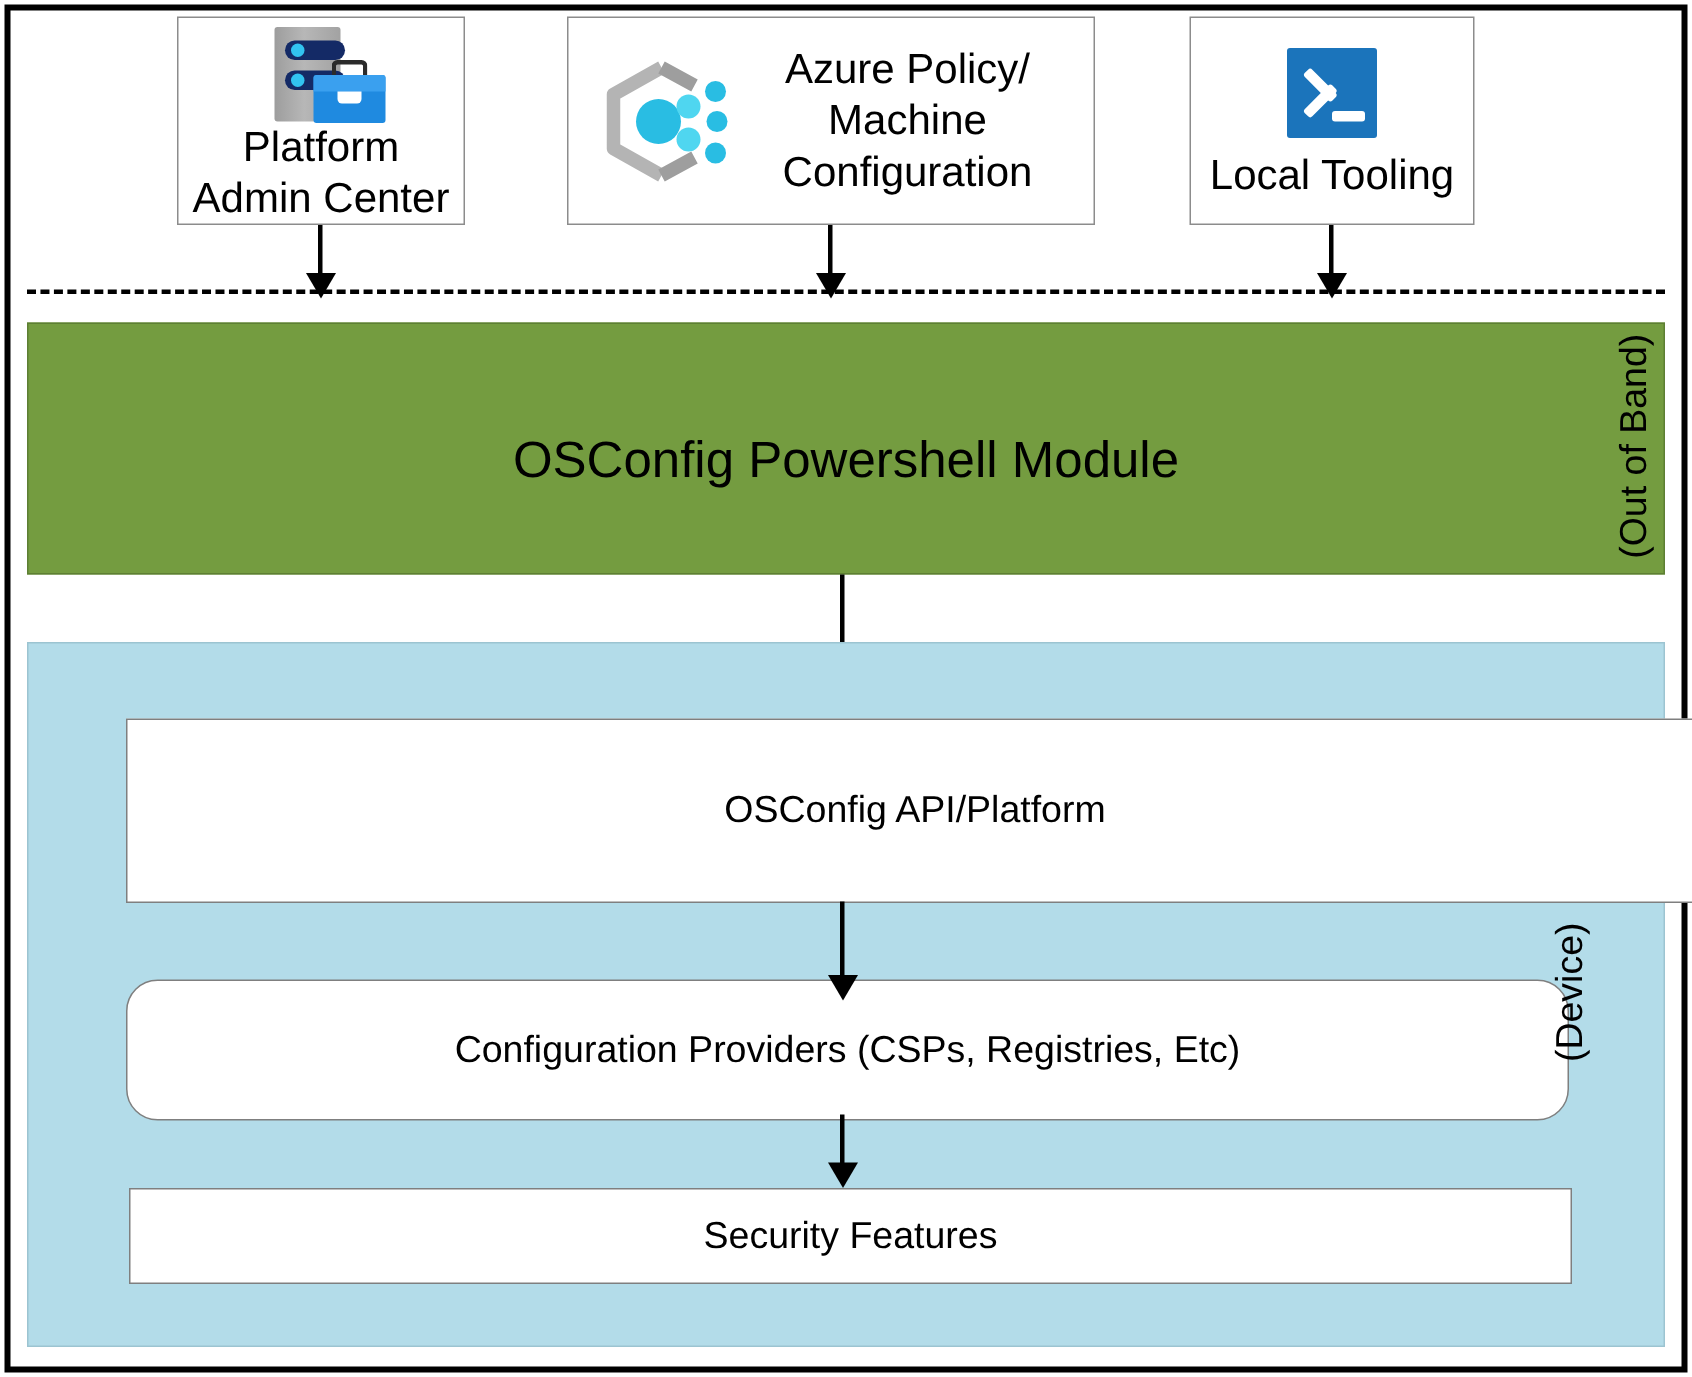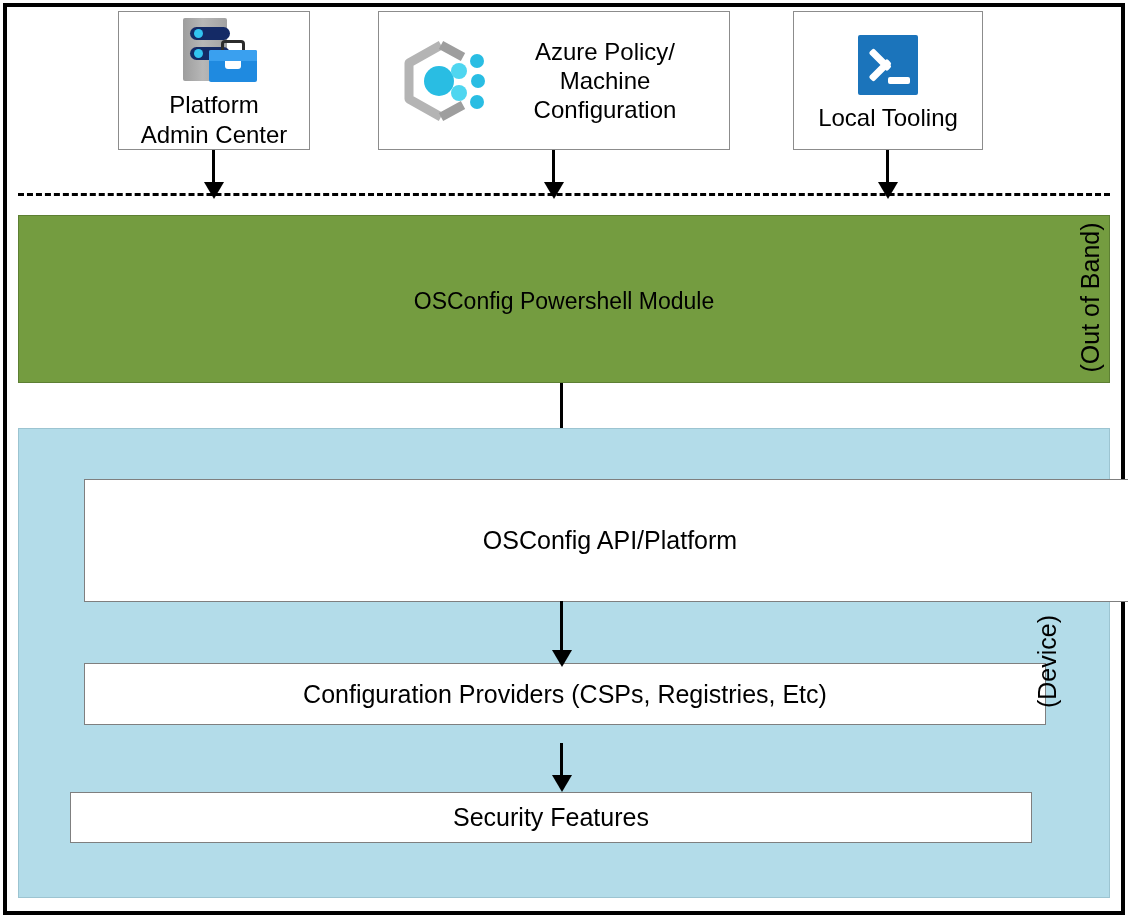--- a/index.html
+++ b/index.html
@@ -36,21 +36,21 @@
     display: flex;
     flex-direction: column;
     align-items: center;
     justify-content: center;
   }
   .src-box.with-side {
     flex-direction: row;
     justify-content: flex-start;
   }
   .src-label {
-    font-size: 24px;
+    font-size: 28px;
     color: #000000;
     text-align: center;
     line-height: 1.22;
     white-space: pre-line;
   }
   #box-wac  { left: 118px; top: 11px;  width: 192px; height: 139px; }
   #box-azure{ left: 378px; top: 11px;  width: 352px; height: 139px; }
   #box-local{ left: 793px; top: 11px;  width: 190px; height: 139px; }
 
   #box-wac .src-label  { margin-top: 4px; }
@@ -180,21 +180,21 @@
     height: 168px;
     background: #749c40;
     border: 1px solid #5d7f33;
     box-sizing: border-box;
   }
   #green-band .band-title {
     position: absolute;
     left: 0; right: 0;
     top: 72px;
     text-align: center;
-    font-size: 23px;
+    font-size: 34px;
     color: #000000;
   }
   .rot-label {
     position: absolute;
     font-size: 25px;
     color: #000000;
     white-space: nowrap;
     transform: rotate(-90deg);
     transform-origin: center center;
   }
@@ -222,22 +222,22 @@
     border: 1px solid #7f7f7f;
     box-sizing: border-box;
     display: flex;
     align-items: center;
     justify-content: center;
     font-size: 25px;
     color: #000000;
     text-align: center;
   }
   #box-api      { left: 65px; top: 50px;  width: 1052px; height: 123px; }
-  #box-providers{ left: 65px; top: 234px; width: 962px; height: 62px; }
-  #box-security { left: 51px; top: 363px; width: 962px; height: 51px; }
+  #box-providers{ left: 65px; top: 224px; width: 962px; height: 94px; border-radius: 21px; }
+  #box-security { left: 67px; top: 363px; width: 962px; height: 64px; }
   #device-label {
     right: 2px;
     top: 50%;
     margin-top: -16px;
     width: 120px;
     text-align: center;
   }
 </style>
 </head>
 <body>

